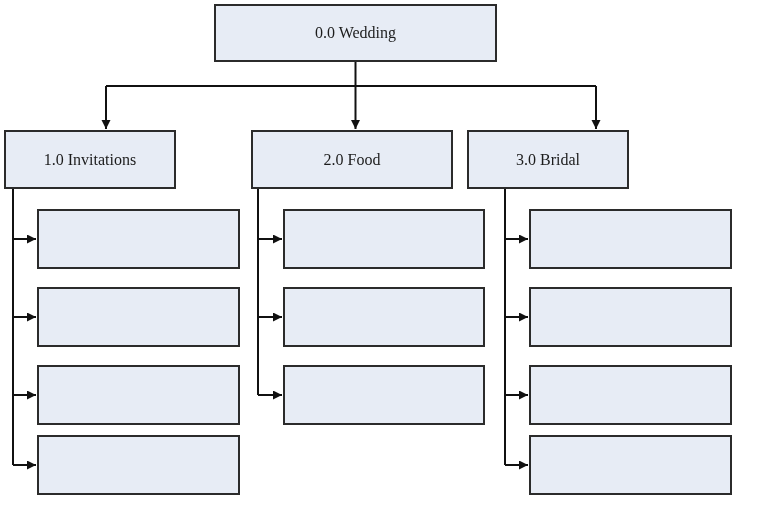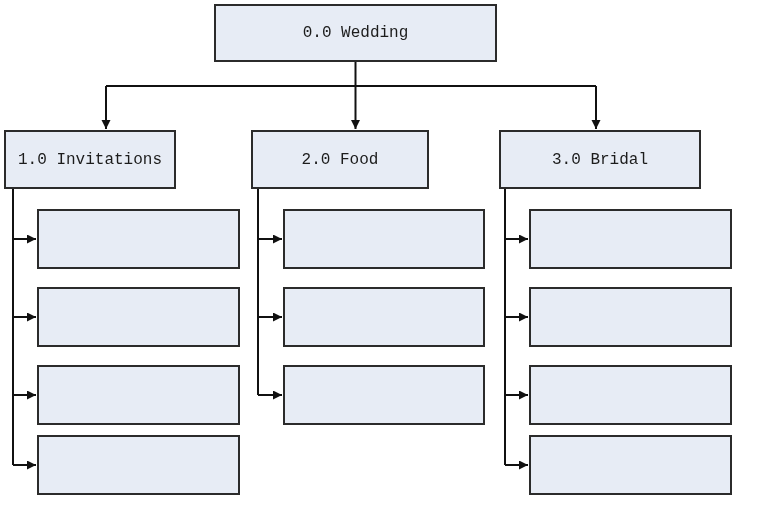--- a/index.html
+++ b/index.html
@@ -1,20 +1,20 @@
 <!DOCTYPE html>
 <html><head>
 <meta charset="utf-8">
 <style>
   html,body{margin:0;padding:0;background:#ffffff;}
   .canvas{
     position:relative;
     width:768px;height:524px;
     background:var(--bg,#ffffff);
-    font-family:Liberation Mono, monospace;
+    font-family:Liberation Serif, serif;
     overflow:hidden;
   }
   #connector-svg{position:absolute;left:0;top:0;width:768px;height:524px;}
   .node{
     position:absolute;
     box-sizing:border-box;
     background:var(--box-fill,#e7ecf5);
     border:2px solid var(--box-border,#2b2b2b);
     display:flex;align-items:center;justify-content:center;
     font-size:16px;
@@ -62,27 +62,27 @@
   </div>
 
   <div id="branches">
       <div class="node parent" style="left: 4px; width: 172px;">
         <span>1.0 Invitations</span>
       </div>
       <div class="node child" style="left: 37px; top: 209px; width: 203px;"></div>
       <div class="node child" style="left: 37px; top: 287px; width: 203px;"></div>
       <div class="node child" style="left: 37px; top: 365px; width: 203px;"></div>
       <div class="node child" style="left: 37px; top: 435px; width: 203px;"></div>
-      <div class="node parent" style="left: 251px; width: 178px;">
+      <div class="node parent" style="left: 251px; width: 202px;">
         <span>2.0 Food</span>
       </div>
       <div class="node child" style="left: 283px; top: 209px; width: 202px;"></div>
       <div class="node child" style="left: 283px; top: 287px; width: 202px;"></div>
       <div class="node child" style="left: 283px; top: 365px; width: 202px;"></div>
-      <div class="node parent" style="left: 499px; width: 202px;">
+      <div class="node parent" style="left: 467px; width: 162px;">
         <span>3.0 Bridal</span>
       </div>
       <div class="node child" style="left: 529px; top: 209px; width: 203px;"></div>
       <div class="node child" style="left: 529px; top: 287px; width: 203px;"></div>
       <div class="node child" style="left: 529px; top: 365px; width: 203px;"></div>
       <div class="node child" style="left: 529px; top: 435px; width: 203px;"></div>
     </div>
 </div>
 
 </body></html>

